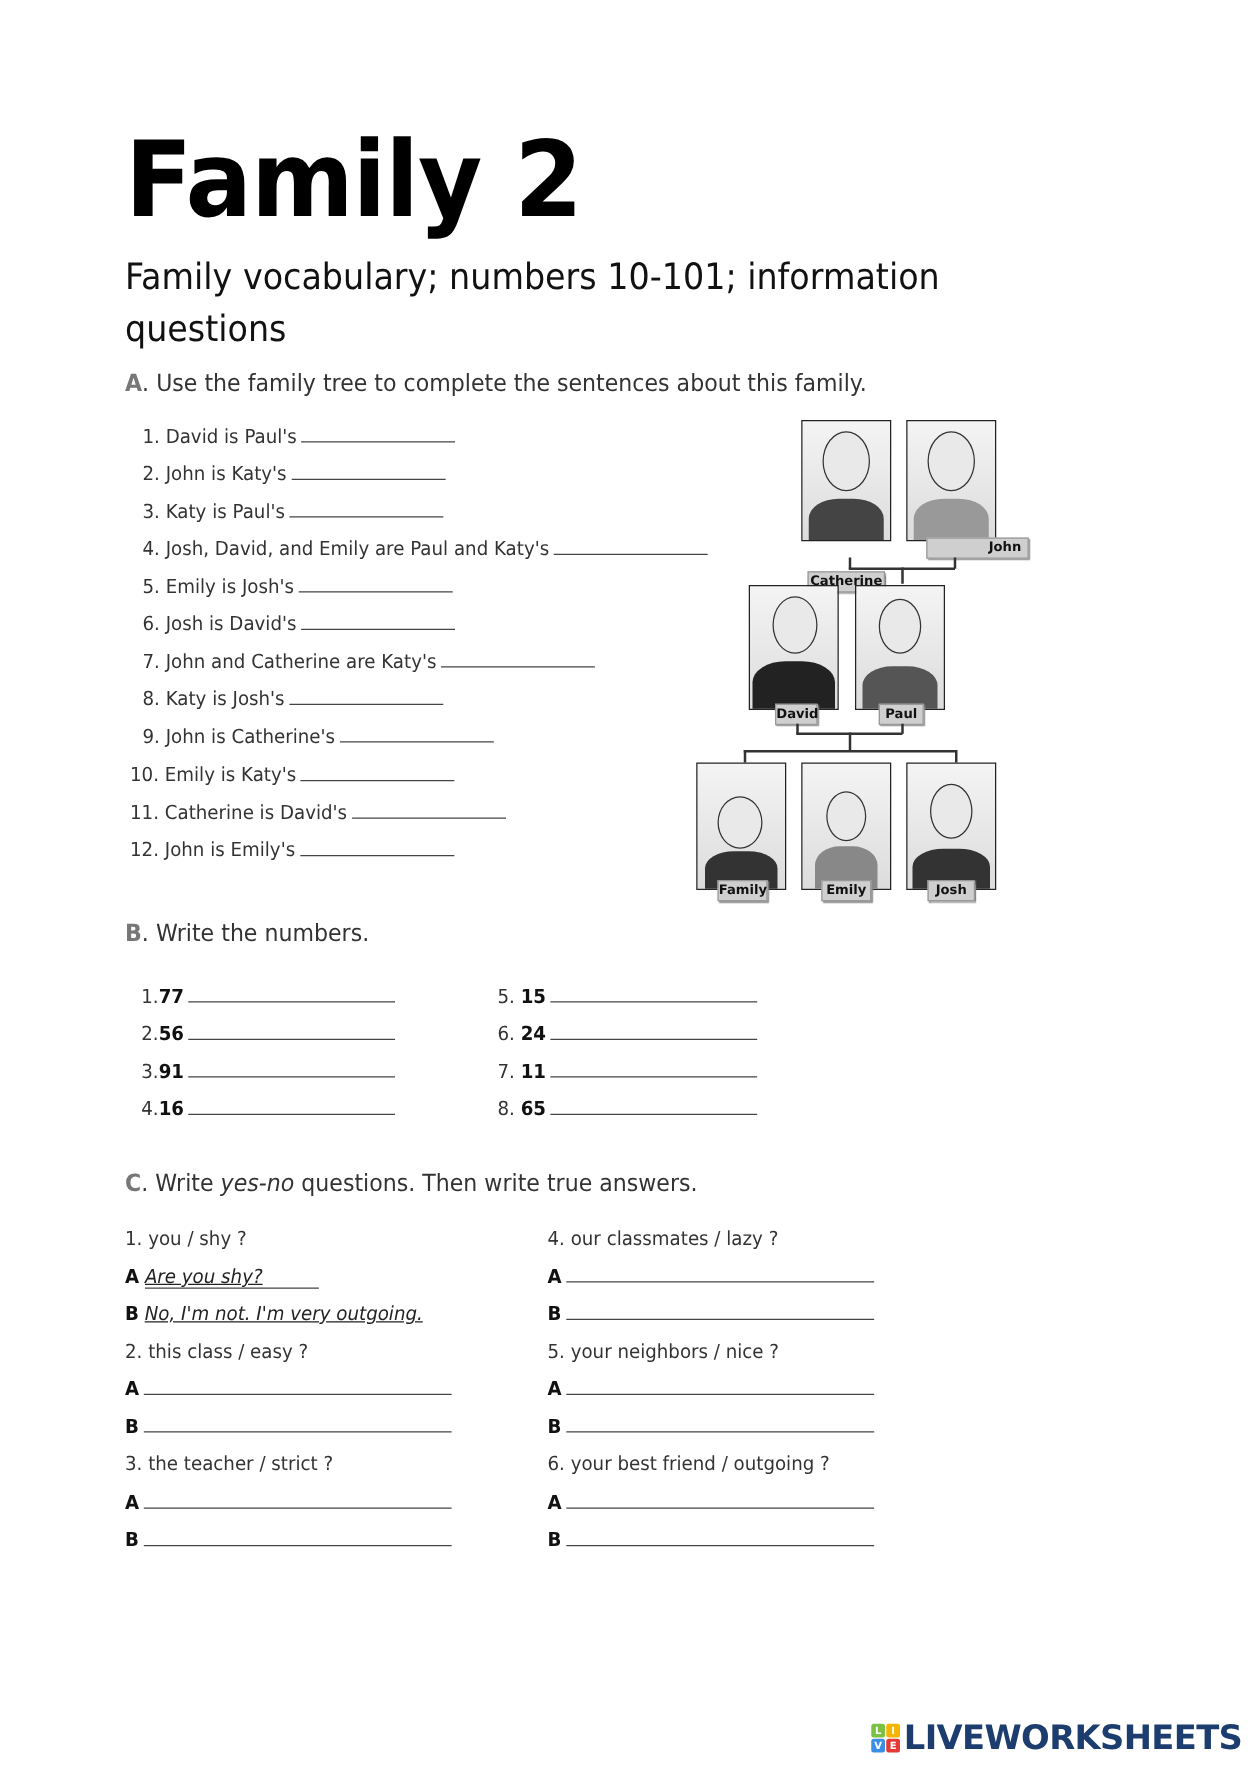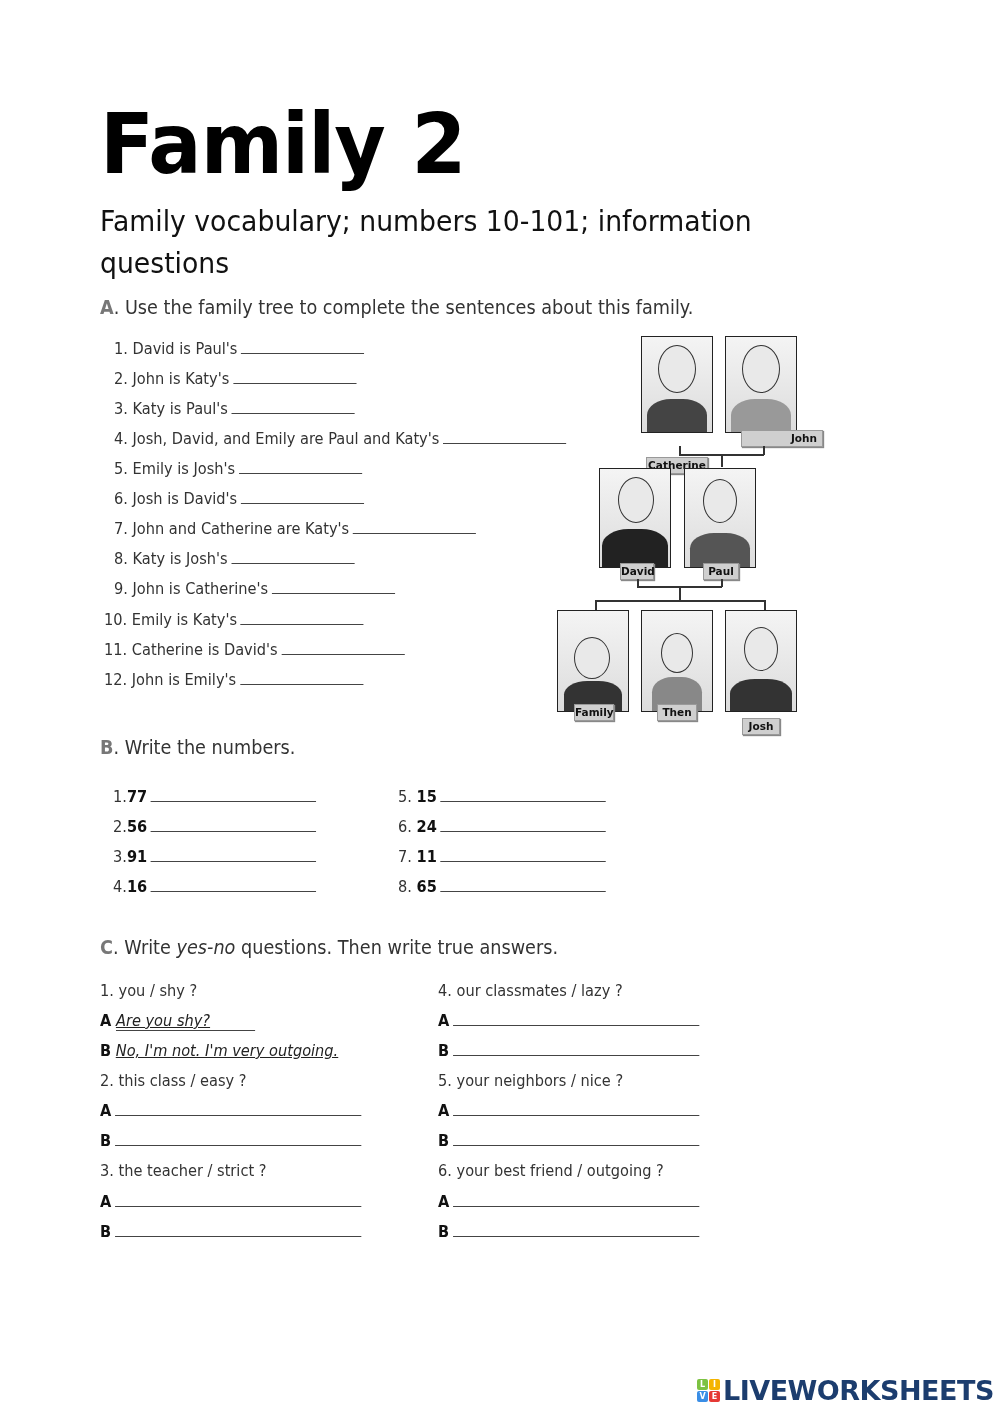--- a/index.html
+++ b/index.html
@@ -90,26 +90,26 @@
 
   <div class="portrait" style="left:4px; top:277px; width:70px; height:100px;">
     <div class="head" style="left:16px; top:26px; width:34px; height:40px;"></div>
     <div class="body" style="left:6px; top:70px; width:58px; height:34px; background:#333;"></div>
   </div>
   <div class="nametag" style="left:21px; top:371px; width:38px;">Family</div>
   <div class="portrait" style="left:88px; top:277px; width:70px; height:100px;">
     <div class="head" style="left:19px; top:22px; width:30px; height:38px;"></div>
     <div class="body" style="left:10px; top:66px; width:50px; height:38px; background:#888;"></div>
   </div>
-  <div class="nametag" style="left:104px; top:371px; width:38px;">Then</div>
+  <div class="nametag" style="left:104px; top:371px; width:38px;">Emily</div>
   <div class="portrait" style="left:172px; top:277px; width:70px; height:100px;">
     <div class="head" style="left:18px; top:16px; width:32px; height:42px;"></div>
     <div class="body" style="left:4px; top:68px; width:62px; height:36px; background:#333;"></div>
   </div>
-  <div class="nametag" style="left:189px; top:385px; width:36px;">Josh</div>
+  <div class="nametag" style="left:189px; top:371px; width:36px;">Josh</div>
 </div>
 
 <div class="abs section-head" style="left:100px; top:736px;"><b>B</b><span>. Write the numbers.</span></div>
 
 <div class="abs" style="left:113px; top:788px;">
   <div class="item" style="position:absolute; top:0px; left:0px;"><span>1.</span><span class="num-b">77</span><span class="blank" style="width:176px;"></span></div>
   <div class="item" style="position:absolute; top:30px; left:0px;"><span>2.</span><span class="num-b">56</span><span class="blank" style="width:176px;"></span></div>
   <div class="item" style="position:absolute; top:60px; left:0px;"><span>3.</span><span class="num-b">91</span><span class="blank" style="width:176px;"></span></div>
   <div class="item" style="position:absolute; top:90px; left:0px;"><span>4.</span><span class="num-b">16</span><span class="blank" style="width:176px;"></span></div>
   <div class="item" style="position:absolute; top:0px; left:285px;"><span>5. </span><span class="num-b">15</span><span class="blank" style="width:176px;"></span></div>

